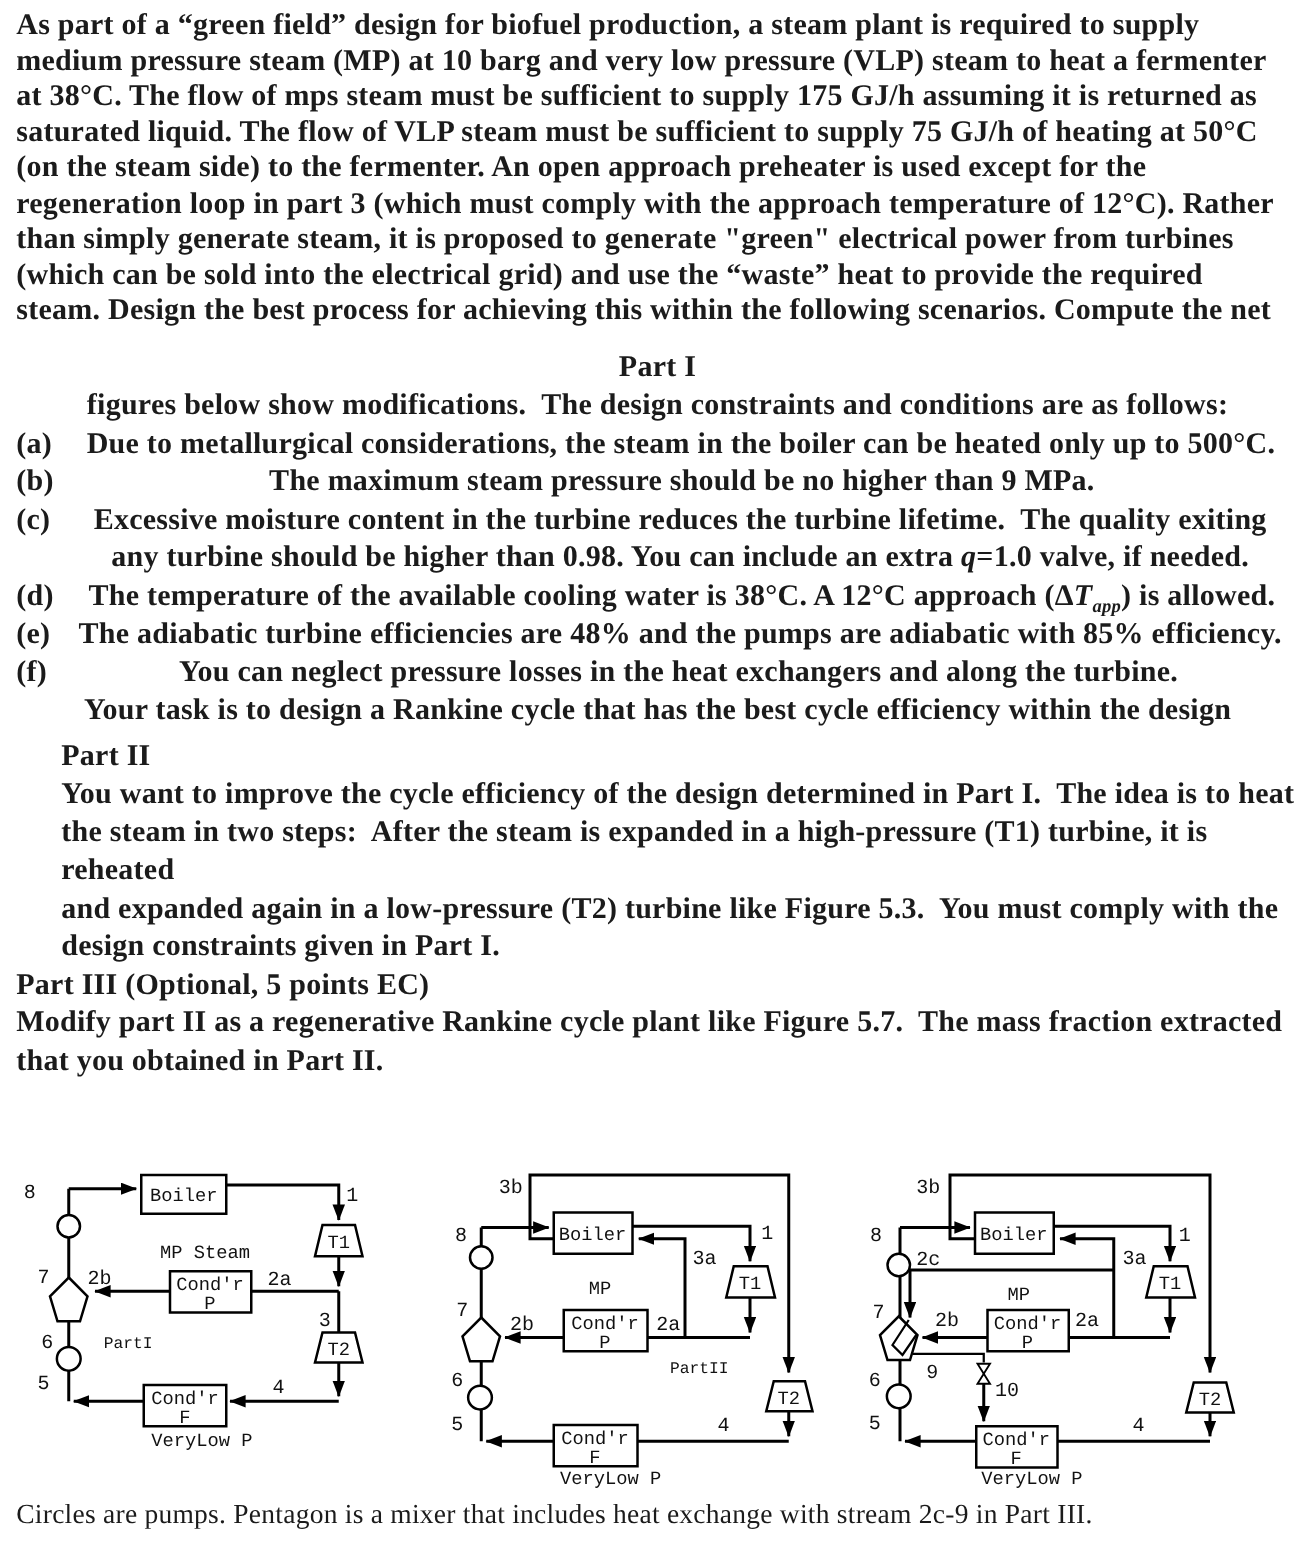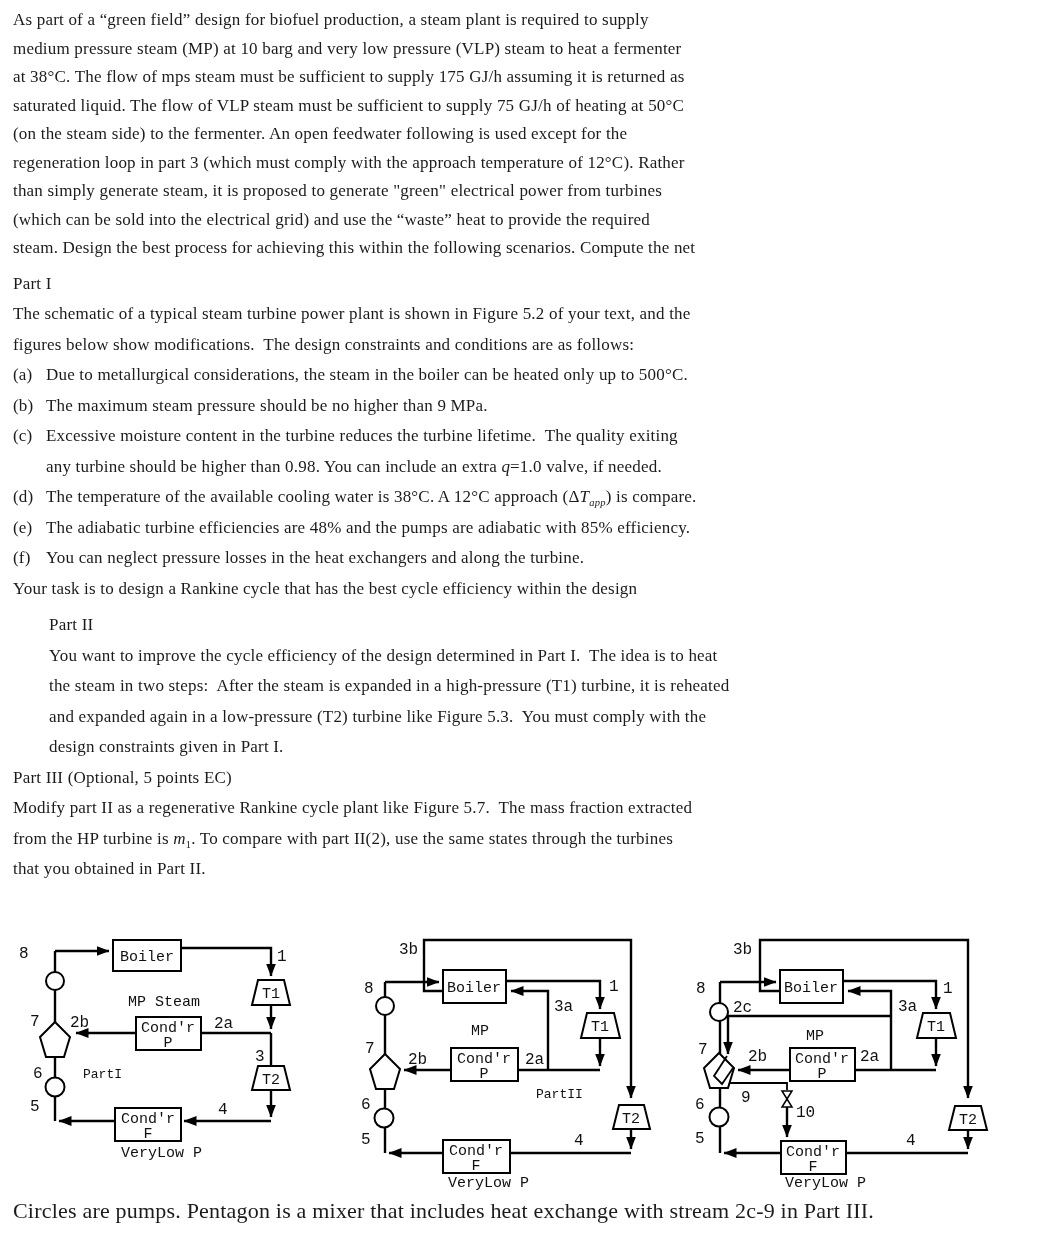--- a/index.html
+++ b/index.html
@@ -1,22 +1,22 @@
 <!DOCTYPE html>
 <html><head>
 <meta charset="utf-8">
 <style>
   html,body{margin:0;padding:0;background:#ffffff;}
   .page{position:relative;width:1052px;height:1251px;background:#fff;overflow:hidden;
         font-family:"Liberation Serif", serif;color:#1b1b1b;}
-  .text-col{position:absolute;left:13px;top:6px;width:1026px;font-size:17px;letter-spacing:0.2px;}
+  .text-col{position:absolute;left:13px;top:6px;width:1026px;font-size:24px;letter-spacing:0.2px;font-weight:bold;}
   .line{white-space:pre-wrap;}
   .p1 .line{line-height:28.5px;}
   .sec .line{line-height:30.5px;}
-  .sec1{margin-top:6px;}
+  .sec1{margin-top:16px;text-align:center;}
   .sec2{margin-top:6px;margin-left:36px;}
   .sec3{margin-top:0px;}
   .heading{line-height:30.5px;white-space:pre-wrap;}
   .item{display:flex;}
   .item-label{flex:0 0 24px;margin-right:9px;line-height:30.5px;}
   .item-content{flex:1;}
   sub{font-size:0.62em;line-height:0;}
   .diagrams{position:absolute;left:0px;top:933px;}
   .caption{position:absolute;left:13px;top:1196px;width:1026px;font-size:22px;
            letter-spacing:0.2px;line-height:30px;white-space:pre-wrap;}
@@ -33,30 +33,29 @@
 
 <div class="page">
 
   <div class="text-col">
 
     <div class="p1">
       <div class="line">As part of a “green field” design for biofuel production, a steam plant is required to supply</div>
       <div class="line">medium pressure steam (MP) at 10 barg and very low pressure (VLP) steam to heat a fermenter</div>
       <div class="line">at 38°C. The flow of mps steam must be sufficient to supply 175 GJ/h assuming it is returned as</div>
       <div class="line">saturated liquid. The flow of VLP steam must be sufficient to supply 75 GJ/h of heating at 50°C</div>
-      <div class="line">(on the steam side) to the fermenter. An open feedwater following is used except for the</div>
+      <div class="line">(on the steam side) to the fermenter. An open approach preheater is used except for the</div>
       <div class="line">regeneration loop in part 3 (which must comply with the approach temperature of 12°C). Rather</div>
       <div class="line">than simply generate steam, it is proposed to generate "green" electrical power from turbines</div>
       <div class="line">(which can be sold into the electrical grid) and use the “waste” heat to provide the required</div>
       <div class="line">steam. Design the best process for achieving this within the following scenarios. Compute the net</div>
     </div>
 
     <div class="sec sec1">
       <div class="heading">Part I</div>
-      <div class="line">The schematic of a typical steam turbine power plant is shown in Figure 5.2 of your text, and the</div>
       <div class="line">figures below show modifications.  The design constraints and conditions are as follows:</div>
 
       <div class="item">
         <span class="item-label">(a)</span>
         <div class="item-content">
             <div class="line">Due to metallurgical considerations, the steam in the boiler can be heated only up to 500°C.</div>
           </div>
       </div>
       <div class="item">
         <span class="item-label">(b)</span>
@@ -67,21 +66,21 @@
       <div class="item">
         <span class="item-label">(c)</span>
         <div class="item-content">
           <div class="line">Excessive moisture content in the turbine reduces the turbine lifetime.  The quality exiting</div>
           <div class="line"><span>any turbine should be higher than 0.98. You can include an extra </span><i>q</i><span>=1.0 valve, if needed.</span></div>
         </div>
       </div>
       <div class="item">
         <span class="item-label">(d)</span>
         <div class="item-content">
-            <div class="line"><span>The temperature of the available cooling water is 38°C. A 12°C approach (Δ</span><i>T</i><sub><i>app</i></sub><span>) is compare.</span></div>
+            <div class="line"><span>The temperature of the available cooling water is 38°C. A 12°C approach (Δ</span><i>T</i><sub><i>app</i></sub><span>) is allowed.</span></div>
           </div>
       </div>
       <div class="item">
         <span class="item-label">(e)</span>
         <div class="item-content">
             <div class="line">The adiabatic turbine efficiencies are 48% and the pumps are adiabatic with 85% efficiency.</div>
           </div>
       </div>
       <div class="item">
         <span class="item-label">(f)</span>
@@ -97,21 +96,20 @@
       <div class="heading">Part II</div>
       <div class="line">You want to improve the cycle efficiency of the design determined in Part I.  The idea is to heat</div>
       <div class="line">the steam in two steps:  After the steam is expanded in a high-pressure (T1) turbine, it is reheated</div>
       <div class="line">and expanded again in a low-pressure (T2) turbine like Figure 5.3.  You must comply with the</div>
       <div class="line">design constraints given in Part I.</div>
     </div>
 
     <div class="sec sec3">
       <div class="heading">Part III (Optional, 5 points EC)</div>
       <div class="line">Modify part II as a regenerative Rankine cycle plant like Figure 5.7.  The mass fraction extracted</div>
-      <div class="line"><span>from the HP turbine is </span><i>m</i><sub>1</sub><span>. To compare with part II(2), use the same states through the turbines</span></div>
       <div class="line">that you obtained in Part II.</div>
     </div>
   </div>
 
   <div class="diagrams">
   <svg width="1040" height="266" viewBox="12 935 1040 266" xmlns="http://www.w3.org/2000/svg">
     <defs>
       <marker id="arr" markerUnits="userSpaceOnUse" markerWidth="14" markerHeight="11" refX="12.5" refY="5" orient="auto">
         <polygon points="0,0 13,5 0,10" fill="#000"></polygon>
       </marker>

